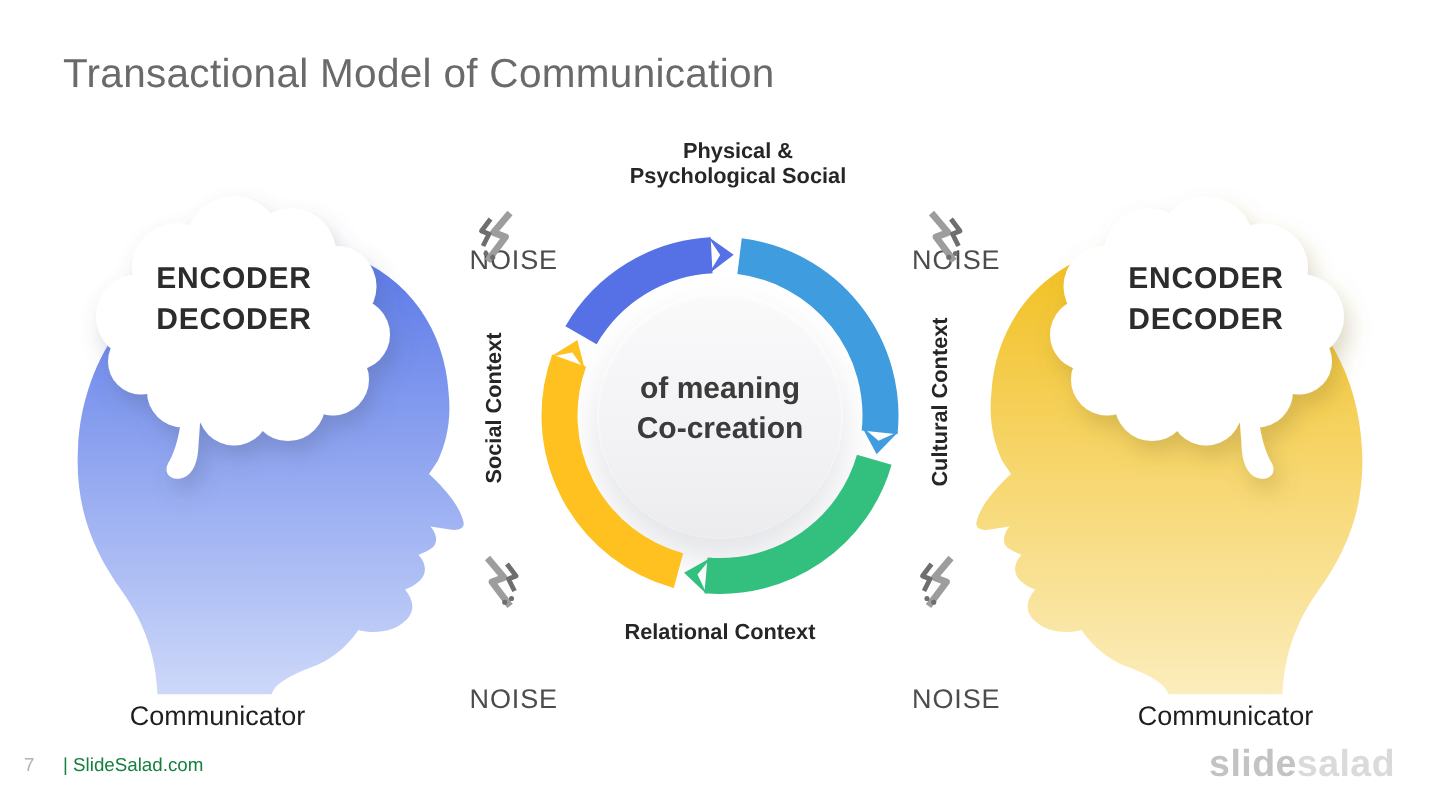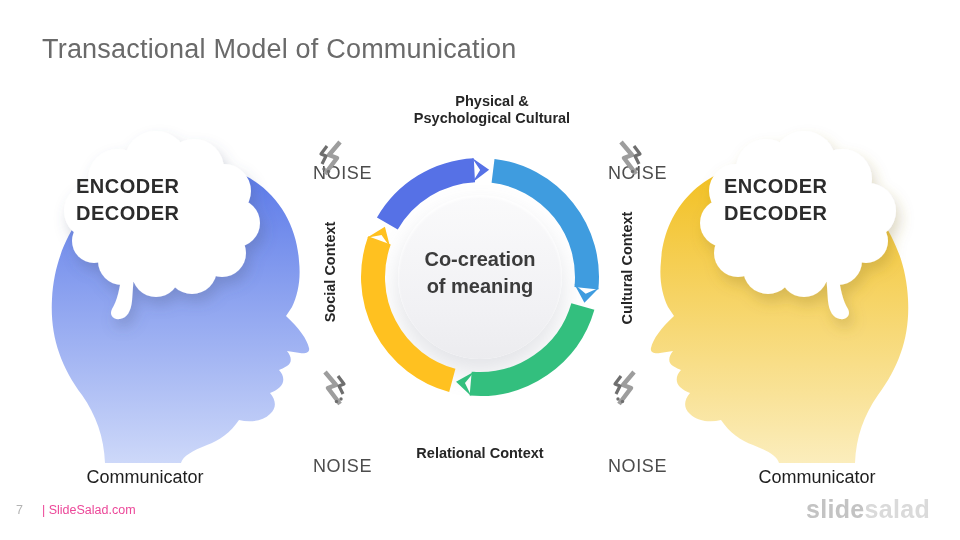--- a/index.html
+++ b/index.html
@@ -4,21 +4,21 @@
 <style>
   html,body{margin:0;padding:0;background:#e9e9e9;}
   .slide{position:relative;width:960px;height:540px;background:#ffffff;overflow:hidden;
          font-family:"Liberation Sans", sans-serif;}
   .abs{position:absolute;}
 
   .title{left:42px;top:34px;font-size:27px;font-weight:400;color:#6a6a6a;letter-spacing:.2px;text-align:right;}
 
   .ctx{font-weight:700;color:#262626;font-size:14.5px;line-height:17px;text-align:center;}
   .ctx-top{left:392px;top:93px;width:200px;}
-  .ctx-bottom{left:380px;top:414px;width:200px;margin-top:31px;}
+  .ctx-bottom{left:380px;top:414px;width:200px;}
   .ctx-left{left:262px;top:262px;width:140px;height:20px;transform:rotate(-90deg);}
   .ctx-right{left:559px;top:258px;width:140px;height:20px;transform:rotate(-90deg);}
 
   .noise{font-size:18px;color:#4c4c4c;letter-spacing:.6px;text-align:right;width:80px;margin-top:42px;}
   .n-tl{left:292px;top:121px;} .n-tr{left:587px;top:121px;}
   .n-bl{left:292px;top:414px;} .n-br{left:587px;top:414px;}
 
   .nicon{width:34px;height:42px;}
   .i-tl{left:316px;top:139px;} .i-tr{left:611px;top:139px;}
   .i-bl{left:315px;top:369px;} .i-br{left:610px;top:369px;}
@@ -27,29 +27,29 @@
   .ring{left:355px;top:152px;width:250px;height:250px;}
   .core{left:398px;top:195px;width:164px;height:164px;border-radius:50%;
         background:linear-gradient(180deg,#fafafb 0%,#f1f1f4 70%,#ececef 100%);
         box-shadow:0 14px 26px rgba(110,115,135,.20), inset 0 2px 3px rgba(255,255,255,.9);
         display:flex;align-items:center;justify-content:center;}
   .core-text{font-size:20px;font-weight:700;color:#3b3b3b;line-height:27px;text-align:center;
              transform:translateY(-4px);}
 
   .headsvg{width:280px;height:360px;}
   .h-left{left:30px;top:103px;} .h-right{left:650px;top:103px;}
-  .brainlabel{font-size:20px;font-weight:700;color:#2c2c2c;line-height:27px;text-align:left;
+  .brainlabel{font-size:20px;font-weight:700;color:#2c2c2c;line-height:27px;text-align:center;
               letter-spacing:.5px;width:160px;}
   .bl-left{left:76px;top:173px;} .bl-right{left:724px;top:173px;}
 
   .caption{font-size:18px;font-weight:400;color:#1e1e1e;text-align:center;width:210px;}
   .cap-left{left:40px;top:467px;} .cap-right{left:712px;top:467px;}
 
   .pageno{left:16px;top:503px;font-size:12.5px;color:#b3b3b3;}
-  .source{left:42px;top:503px;font-size:12.5px;color:#ec4899;}
+  .source{left:42px;top:503px;font-size:12.5px;color:#15803d;}
   .wm{right:30px;top:495px;font-size:25px;font-weight:700;letter-spacing:.3px;text-align:right;}
   .wm .p1{color:#c3c3c3;} .wm .p2{color:#dadada;}
 </style>
 </head>
 <body>
 
 <div class="slide">
 
   <div class="abs title">Transactional Model of Communication</div>
 
@@ -128,40 +128,40 @@
       </g>
     </g>
   </svg>
   <div class="abs brainlabel bl-right">
     <div>ENCODER</div>
     <div>DECODER</div>
   </div>
 
   <div class="abs core">
     <div class="core-text">
+      <div>of meaning</div>
       <div>Co-creation</div>
-      <div>of meaning</div>
     </div>
   </div>
   <svg class="abs ring" viewBox="-125 -125 250 250">
     <g fill="none" stroke-width="24">
       <path d="M -92.66,-53.50 A 107,107 0 0 1 -5.60,-106.85" stroke="#5671E6"></path>
       <path d="M 13.04,-106.20 A 107,107 0 0 1 106.41,11.18" stroke="#3F9CDF"></path>
       <path d="M 102.86,29.49 A 107,107 0 0 1 -9.33,106.59" stroke="#33BF7E"></path>
       <path d="M -27.69,103.35 A 107,107 0 0 1 -100.54,-36.60" stroke="#FFC120"></path>
     </g>
     <polygon points="-6,-12.5 11,0 -6,12.5 2,0" transform="translate(-1.87,-106.98) rotate(359)" fill="#5671E6"></polygon>
     <polygon points="-6,-12.5 11,0 -6,12.5 2,0" transform="translate(105.95,14.89) rotate(98)" fill="#3F9CDF"></polygon>
     <polygon points="-6,-12.5 11,0 -6,12.5 2,0" transform="translate(-13.04,106.20) rotate(187)" fill="#33BF7E"></polygon>
     <polygon points="-6,-12.5 11,0 -6,12.5 2,0" transform="translate(-99.21,-40.08) rotate(292)" fill="#FFC120"></polygon>
   </svg>
 
   <div class="abs ctx ctx-top">
     <div>Physical &amp;</div>
-    <div>Psychological Cultural</div>
+    <div>Psychological Social</div>
   </div>
   <div class="abs ctx ctx-left">Social Context</div>
   <div class="abs ctx ctx-right">Cultural Context</div>
   <div class="abs ctx ctx-bottom">Relational Context</div>
 
   <div class="abs noise n-tl">NOISE</div>
   <div class="abs noise n-tr">NOISE</div>
   <div class="abs noise n-bl">NOISE</div>
   <div class="abs noise n-br">NOISE</div>
 

